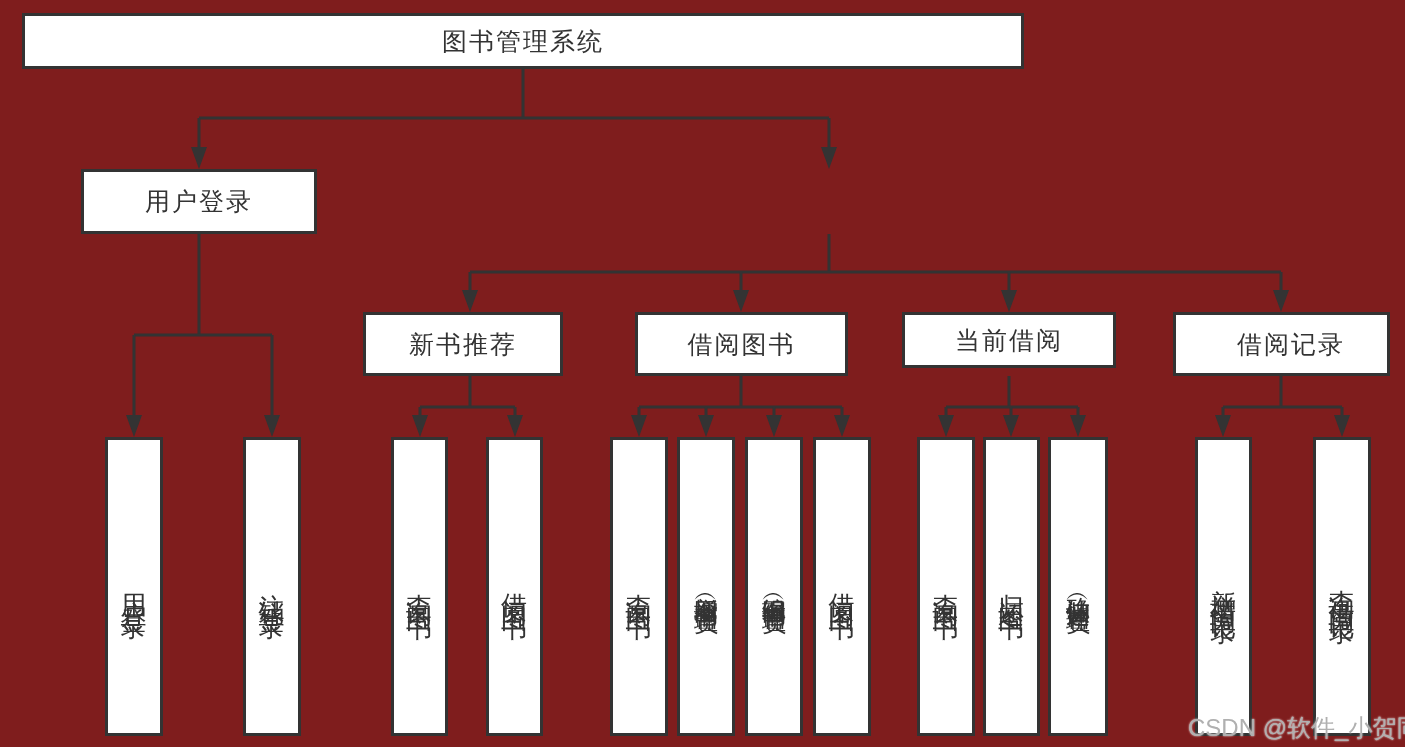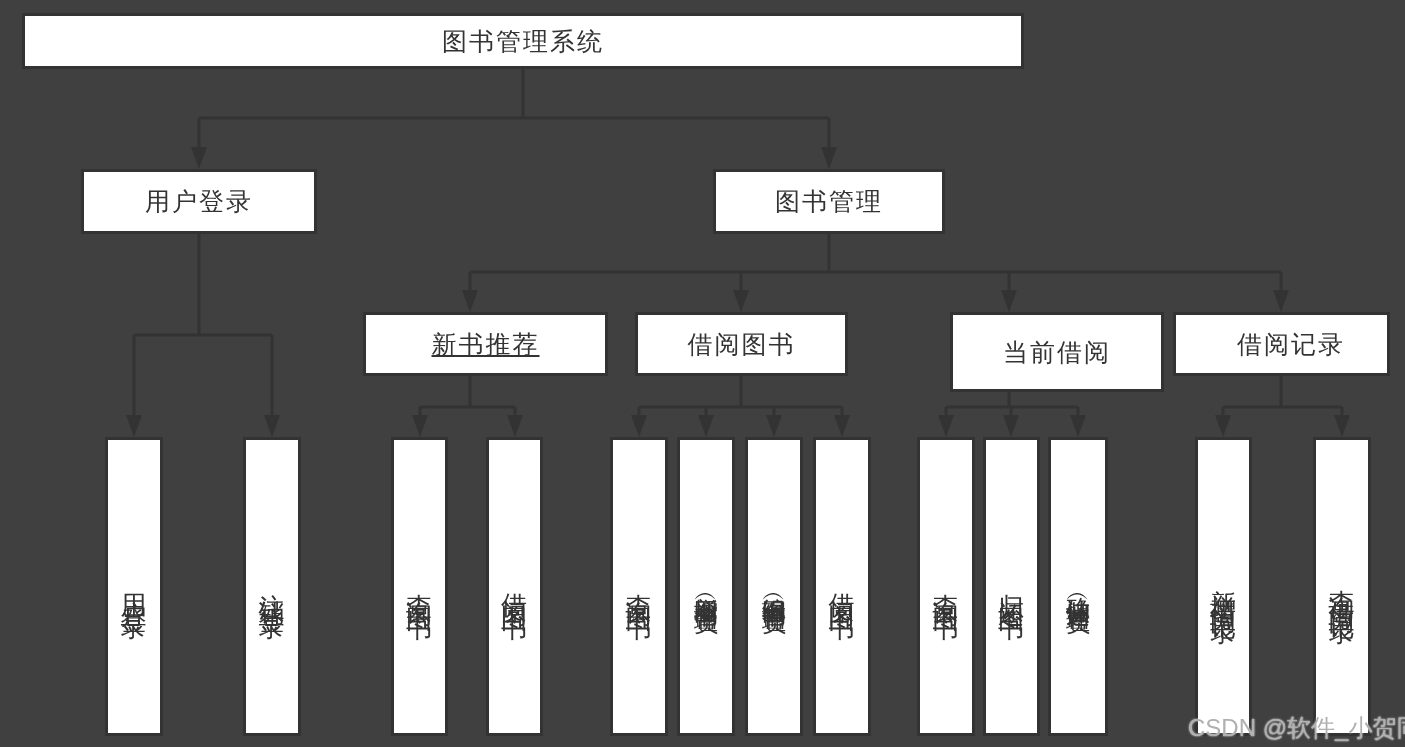--- a/index.html
+++ b/index.html
@@ -5,21 +5,21 @@
   html, body {
     margin: 0;
     padding: 0;
     background: #ffffff;
     font-family: "Liberation Sans", "DejaVu Sans", sans-serif;
   }
   #stage {
     position: relative;
     width: 1405px;
     height: 747px;
-    background: #404040;
+    background: #7f1d1d;
     overflow: hidden;
   }
   #connectors {
     position: absolute;
     left: 0; top: 0;
     width: 1405px;
     height: 747px;
     pointer-events: none;
   }
   .node {
@@ -142,31 +142,28 @@
     </g>
   </svg>
 
   <div class="node h" style="left:22px; top:13px; width:1002px; height:56px;">
     <span>图书管理系统</span>
   </div>
 
   <div class="node h" style="left:81px; top:169px; width:236px; height:65px;">
     <span>用户登录</span>
   </div>
-  <div class="node h" style="left:713px; top:169px; width:232px; height:65px;">
-    <span>图书管理</span>
-  </div>
-
-  <div class="node h" style="left:363px; top:312px; width:245px; height:64px;text-decoration:underline;">
+
+  <div class="node h" style="left:363px; top:312px; width:200px; height:64px;">
     <span>新书推荐</span>
   </div>
   <div class="node h" style="left:635px; top:312px; width:213px; height:64px;">
     <span>借阅图书</span>
   </div>
-  <div class="node h" style="left:902px; top:312px; width:214px; height:80px;margin-left:48px;">
+  <div class="node h" style="left:902px; top:312px; width:214px; height:56px;">
     <span>当前借阅</span>
   </div>
   <div class="node h" style="left:1173px; top:312px; width:217px; height:64px;padding-left:19px;">
     <span>借阅记录</span>
   </div>
 
   <div class="node leaf" style="left:105px;">
     <span class="vtext">用户登录</span>
   </div>
   <div class="node leaf" style="left:243px;">

